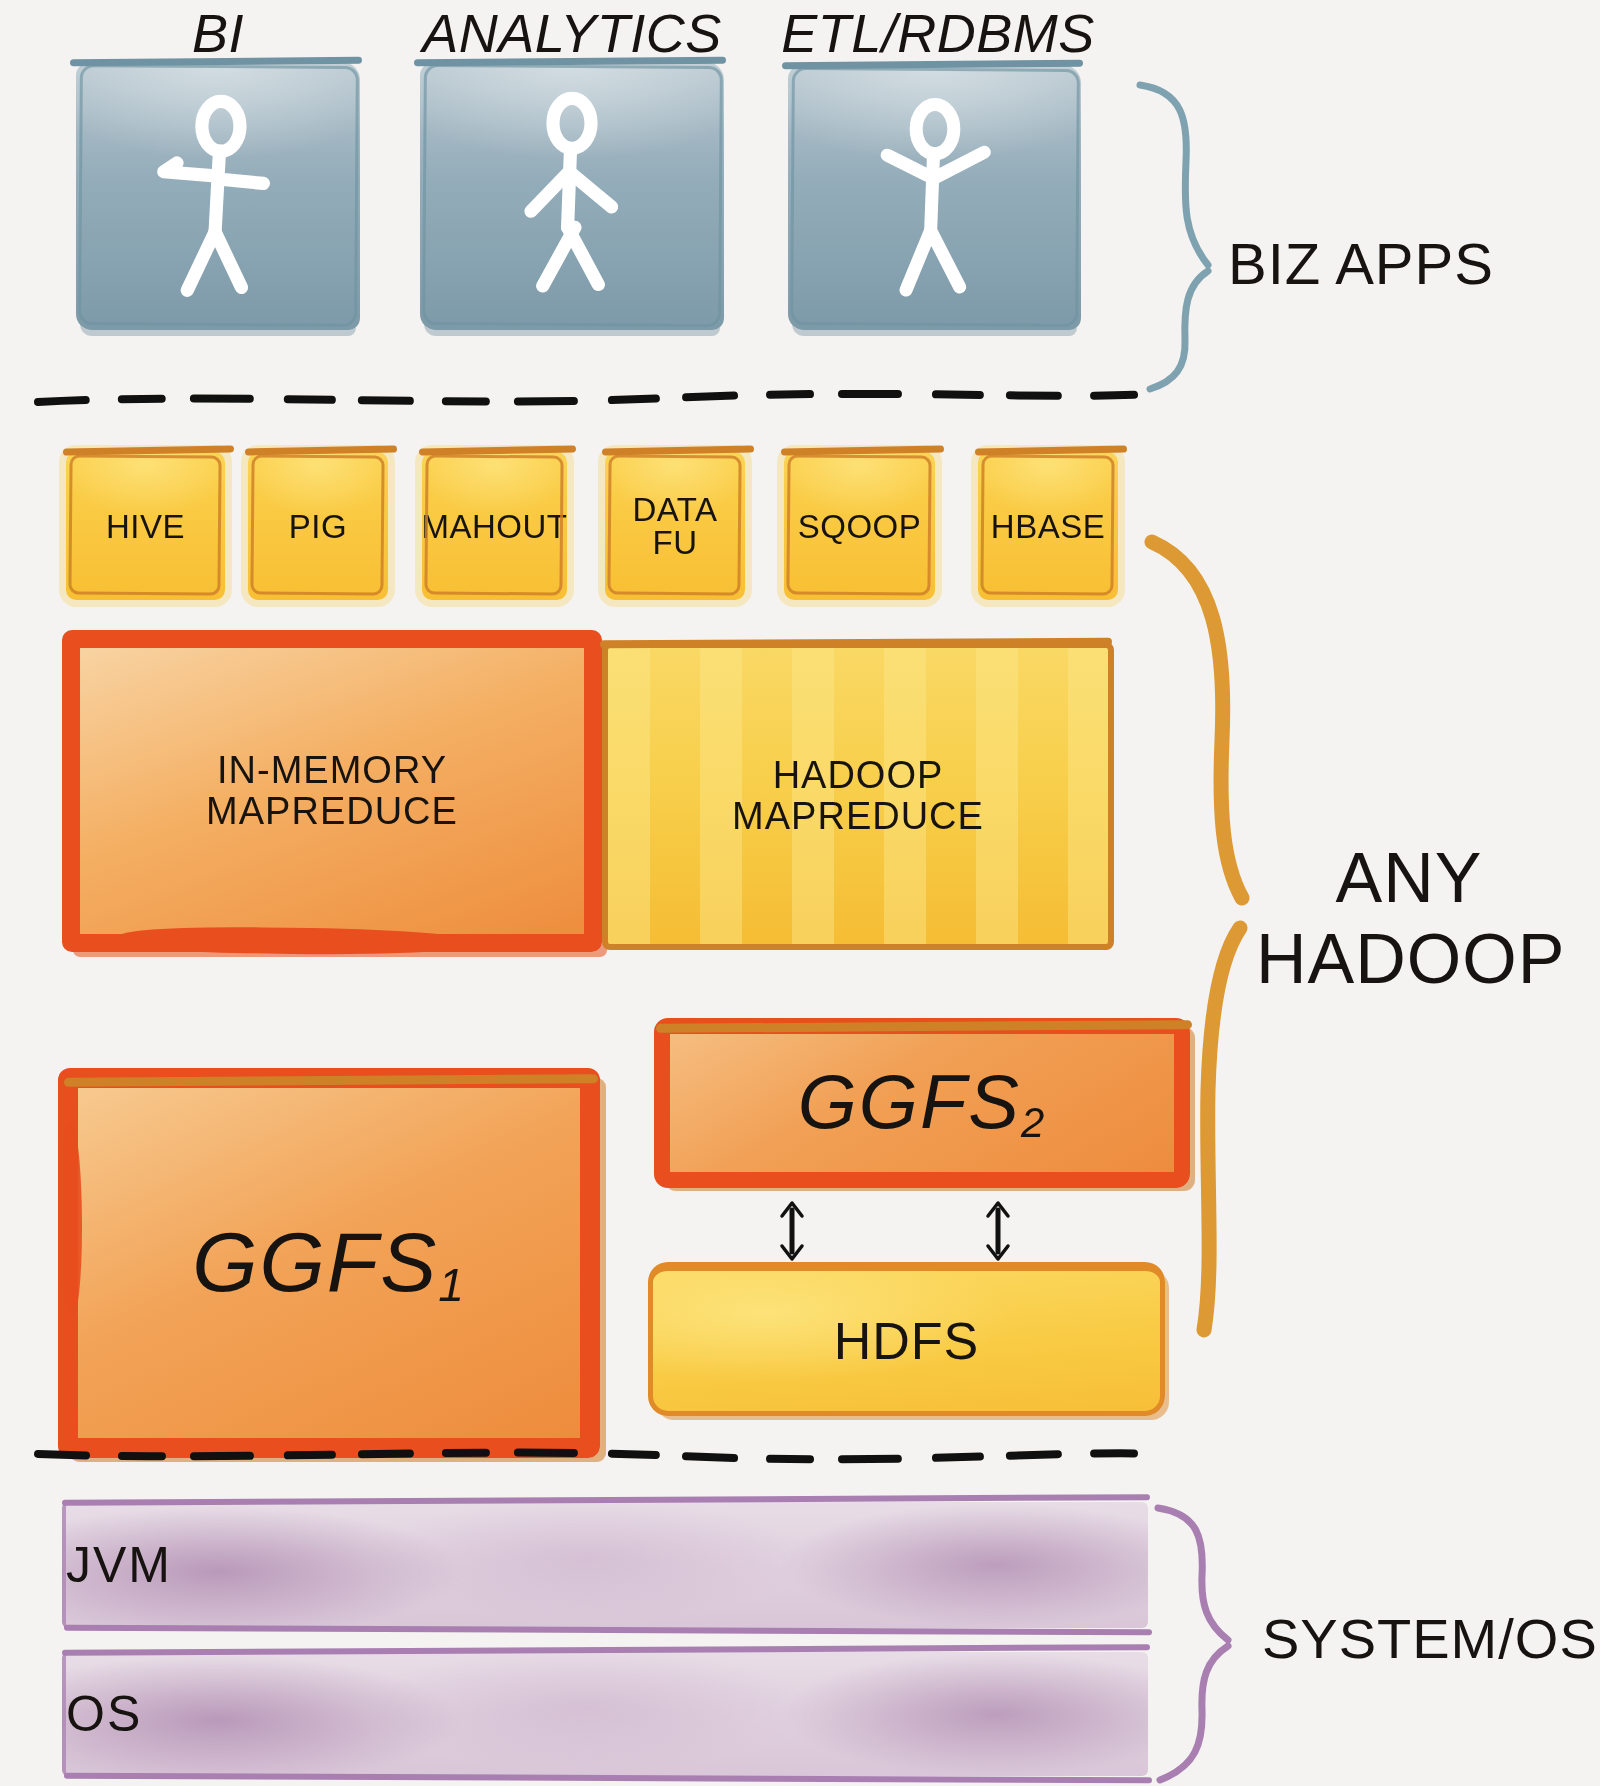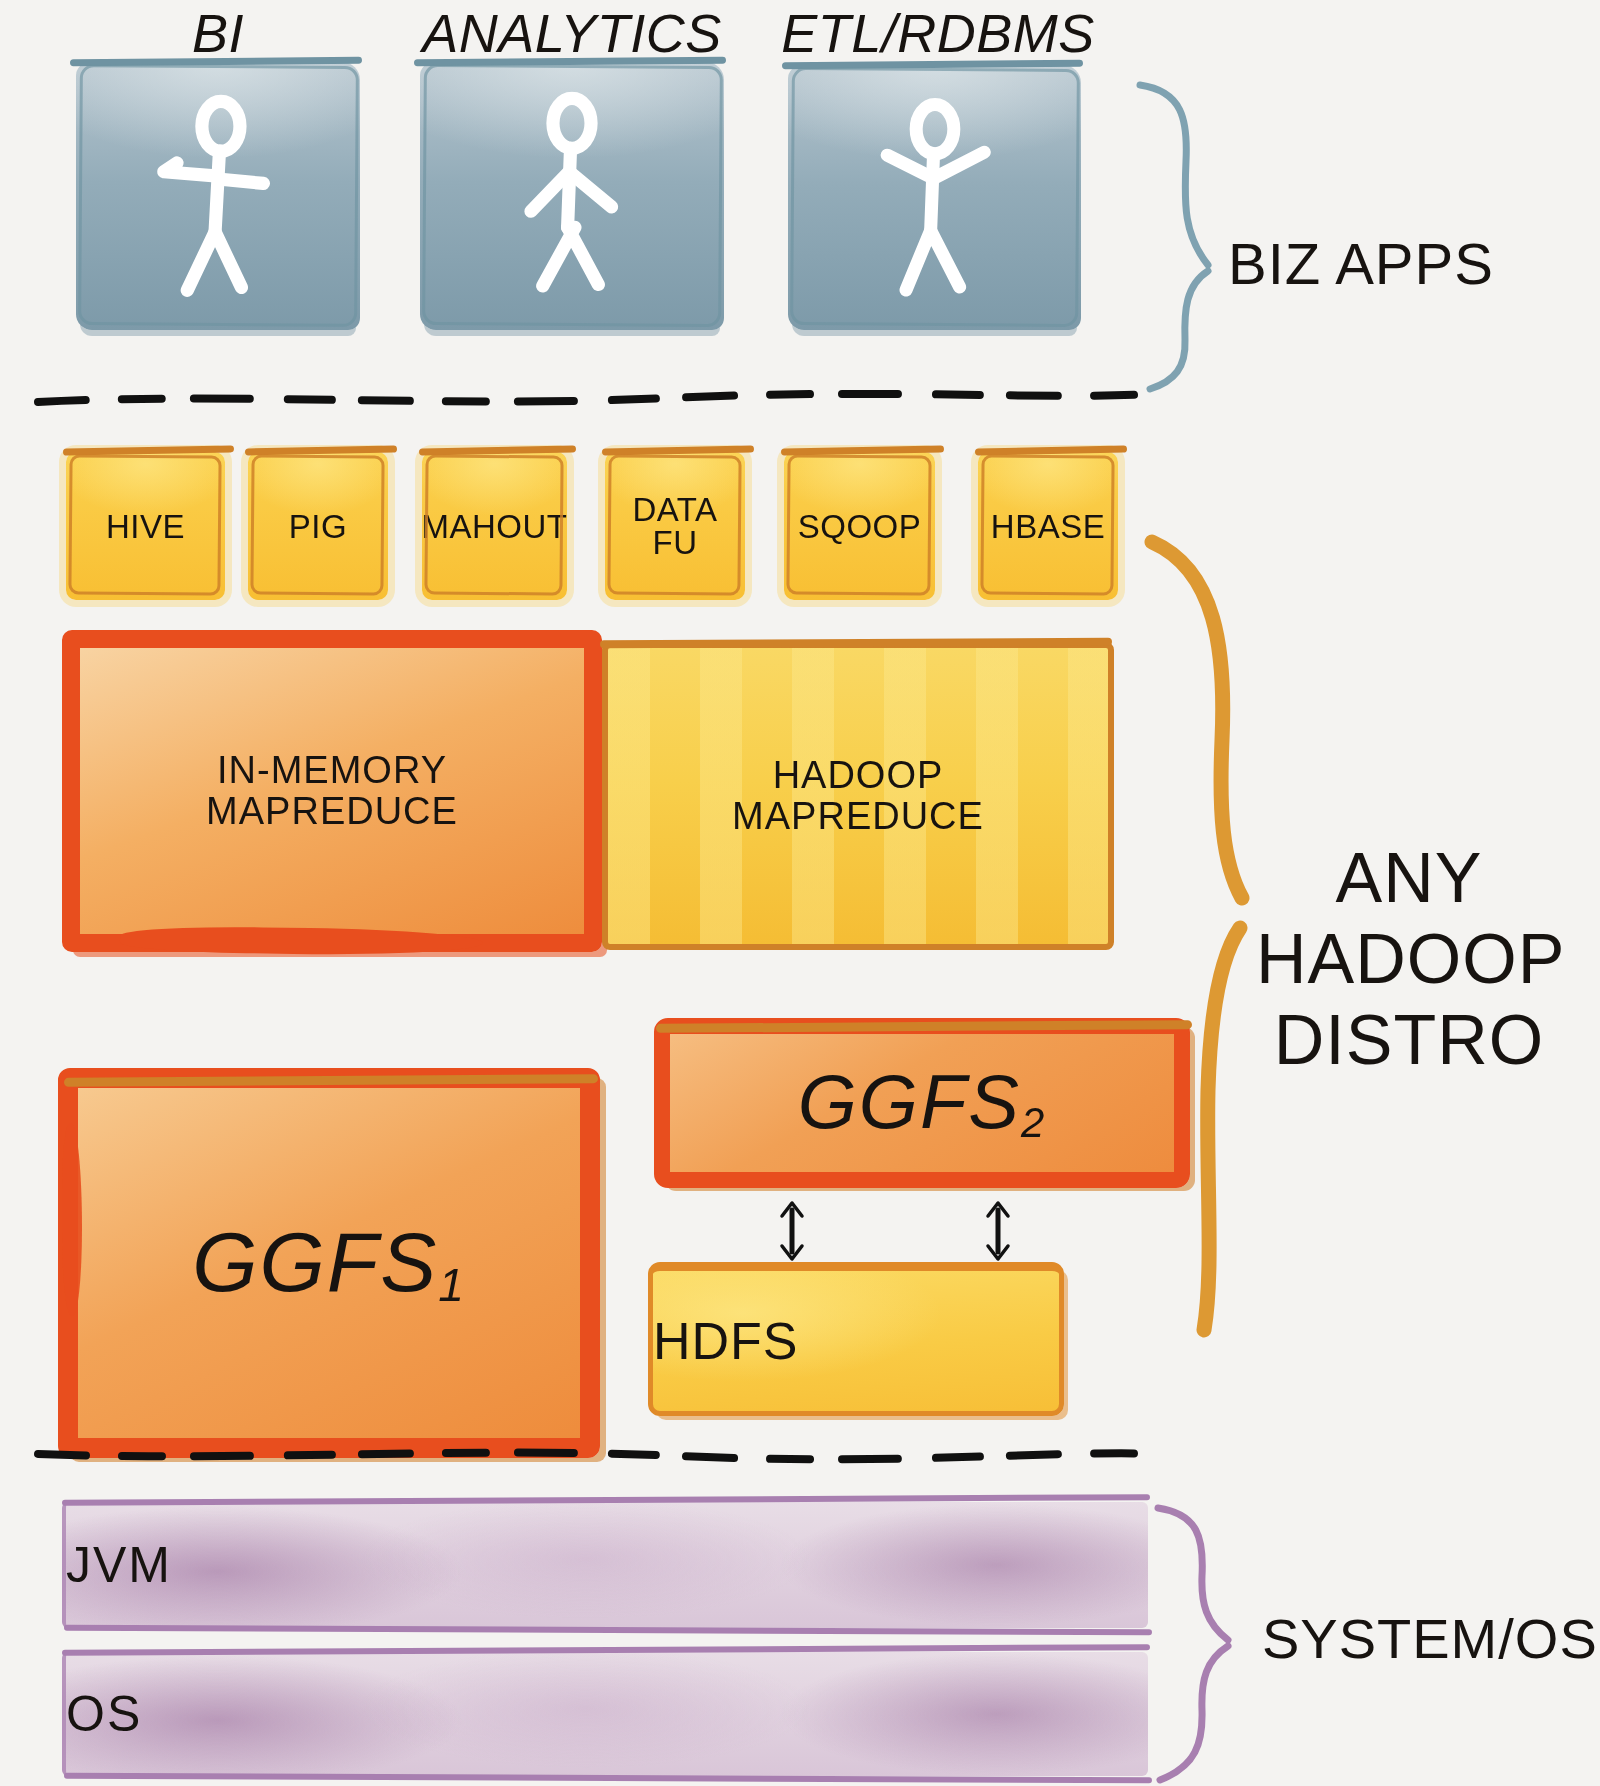--- a/index.html
+++ b/index.html
@@ -82,27 +82,27 @@
       height:9px;background:var(--orange-border);border-radius:6px;transform:rotate(-.4deg);}
   .ggfs2{left:654px;top:1018px;width:536px;height:170px;
     border:16px solid var(--red-border);border-radius:14px;
     background:linear-gradient(150deg,#f6bd80 0%,#f1a055 40%,#ee8c3e 100%);
     box-shadow:8px 6px 0 -3px rgba(207,122,34,.55);
     display:flex;align-items:center;justify-content:center;}
   .ggfs-text{font-size:84px;letter-spacing:2px;font-style:italic;}
   .ggfs2 .ggfs-text{font-size:76px;}
   .sub{font-size:.55em;vertical-align:-.22em;}
 
-  .hdfs{left:648px;top:1262px;width:416px;height:154px;
-    border:5px solid #e08a28;border-top-width:9px;border-radius:12px;
+  .hdfs{left:648px;top:1262px;width:517px;height:154px;
+    border:5px solid #e08a28;border-top-width:9px;border-radius:20px;
     background:
       radial-gradient(70% 70% at 22% 30%, rgba(253,230,130,.8), rgba(253,230,130,0) 70%),
       linear-gradient(175deg,#fbda63 0%,#f9cb45 55%,#f7bf37 100%);
     box-shadow:6px 6px 0 -2px rgba(224,138,40,.5);
-    display:flex;align-items:center;justify-content:flex-start;}
+    display:flex;align-items:center;justify-content:center;}
   .hdfs .tl{font-size:52px;letter-spacing:1px;}
 
   .sync{stroke:#111;fill:none;stroke-linecap:round;stroke-linejoin:round;}
 
   
   .brace{fill:none;stroke-linecap:round;}
   .brace.blue{stroke:#7fa2b1;stroke-width:7;}
   .brace.orange{stroke:var(--brace-orange);stroke-width:15;}
   .brace.purple{stroke:var(--purple-stroke);stroke-width:7;}
 
@@ -241,21 +241,20 @@
     <div class="tl">HDFS</div>
   </div>
 
   <svg class="abs" style="left:1130px;top:530px" width="150" height="820" viewBox="0 0 150 820">
     <path class="brace orange" d="M22,12 C86,40 96,120 92,210 C89,280 92,332 112,368"></path>
     <path class="brace orange" d="M110,398 C88,430 80,490 78,560 C76,650 84,740 74,800"></path>
   </svg>
   <div class="abs ink anyhadoop">
     <div>ANY</div>
     <div>HADOOP</div>
-    <div>DISTRO</div>
   </div>
 
   <svg class="abs" style="left:30px;top:1440px" width="1150" height="28" viewBox="0 0 1150 28">
     <path class="dash-line" d="M8,14 C220,22 430,6 650,16 S1010,10 1135,14"></path>
   </svg>
 
   <div class="abs bar jvm">
     <div class="tl">JVM</div>
   </div>
   <div class="abs bar osbar">

